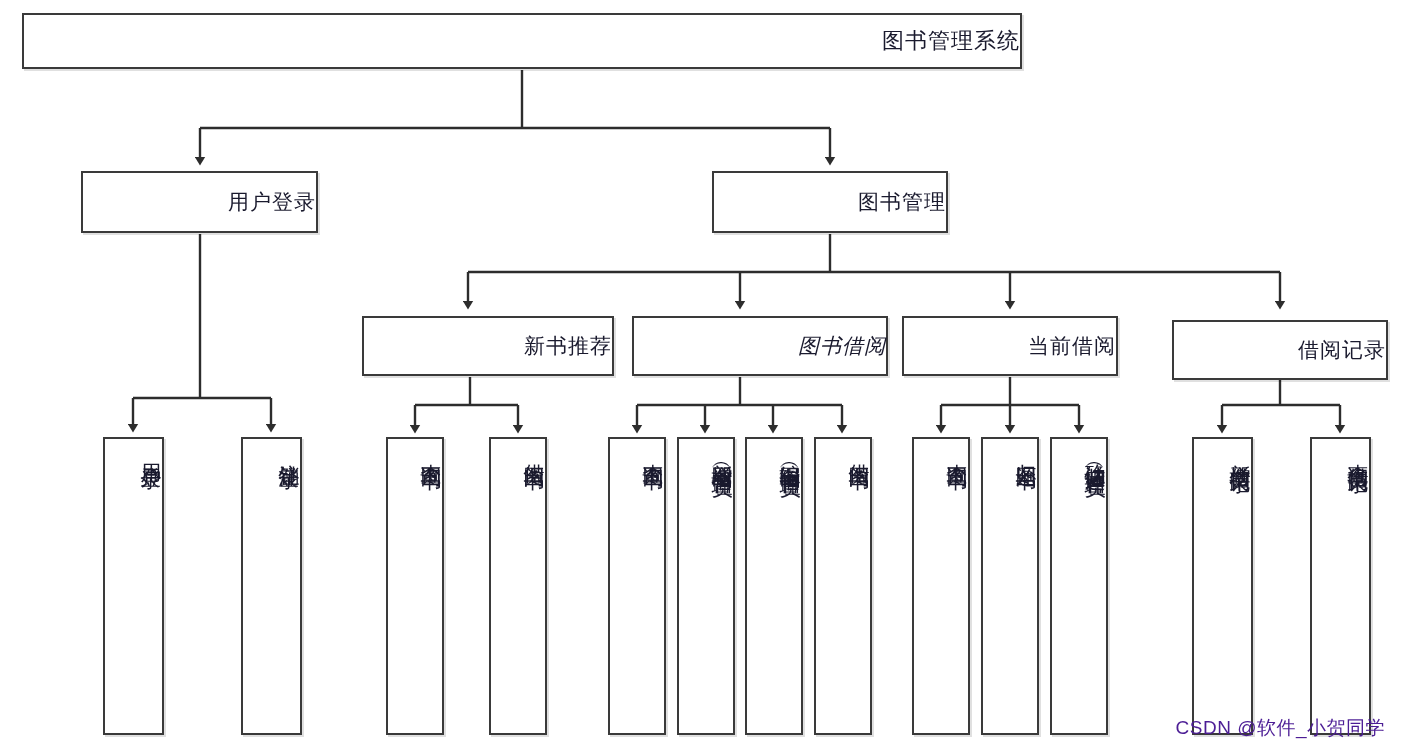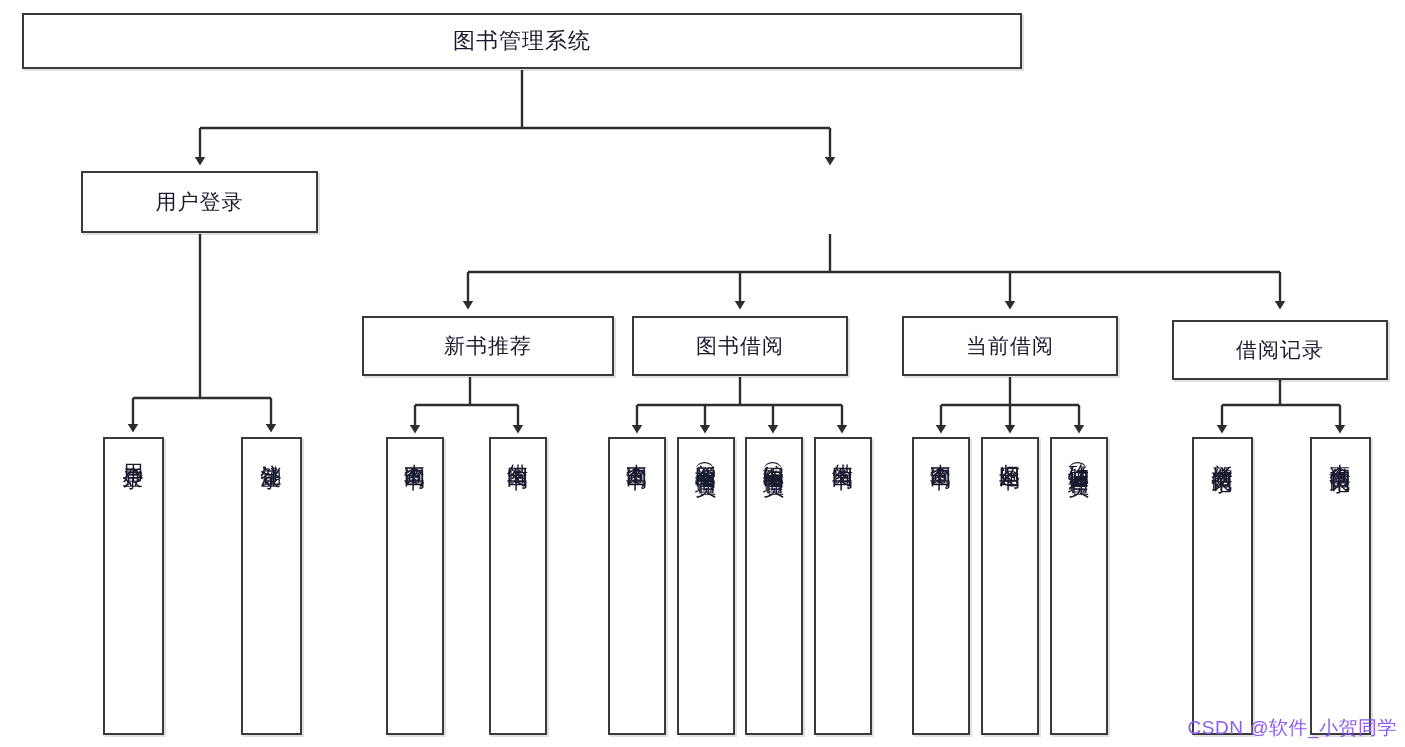--- a/index.html
+++ b/index.html
@@ -22,21 +22,21 @@
     width: 1405px;
     height: 747px;
   }
   .node {
     position: absolute;
     box-sizing: border-box;
     border: 2px solid #3a3a3a;
     background: #ffffff;
     display: flex;
     align-items: center;
-    justify-content: center;
+    justify-content: flex-end;
     box-shadow: 2px 2px 0 rgba(0,0,0,0.12);
     z-index: 2;
   }
   .node .label {
     color: #1a1a2e;
     font-size: 21px;
     line-height: 1.18;
     letter-spacing: 1px;
     white-space: nowrap;
     text-align: center;
@@ -49,23 +49,23 @@
   .node.leaf .label {
     writing-mode: vertical-rl;
     text-orientation: upright;
     font-size: 21px;
     letter-spacing: 2px;
     line-height: 1.0;
     white-space: nowrap;
   }
   #watermark {
     position: absolute;
-    right: 8px;
+    right: 20px;
     bottom: 6px;
-    color: #8b5cf6;
+    color: #4c1d95;
     font-size: 19px;
     letter-spacing: 0.5px;
     white-space: nowrap;
     z-index: 3;
     font-family: "Liberation Sans", "DejaVu Sans", sans-serif;
   }
 </style>
 </head>
 <body>
 
@@ -121,25 +121,28 @@
     </g>
   </svg>
 
   <div class="node root" style="left:22px; top:13px; width:1000px; height:56px;">
     <span class="label">图书管理系统</span>
   </div>
 
   <div class="node" style="left:81px; top:171px; width:237px; height:62px;">
     <span class="label">用户登录</span>
   </div>
+  <div class="node" style="left:712px; top:171px; width:236px; height:62px;">
+    <span class="label">图书管理</span>
+  </div>
 
   <div class="node" style="left:362px; top:316px; width:252px; height:60px;">
     <span class="label">新书推荐</span>
   </div>
-  <div class="node" style="left:632px; top:316px; width:216px; height:60px;">
+  <div class="node" style="left:632px; top:316px; width:256px; height:60px;font-style:italic;">
     <span class="label">图书借阅</span>
   </div>
   <div class="node" style="left:902px; top:316px; width:216px; height:60px;">
     <span class="label">当前借阅</span>
   </div>
   <div class="node" style="left:1172px; top:320px; width:216px; height:60px;">
     <span class="label">借阅记录</span>
   </div>
 
   <div class="node leaf" style="left:103px; top:437px; width:61px; height:298px;">

